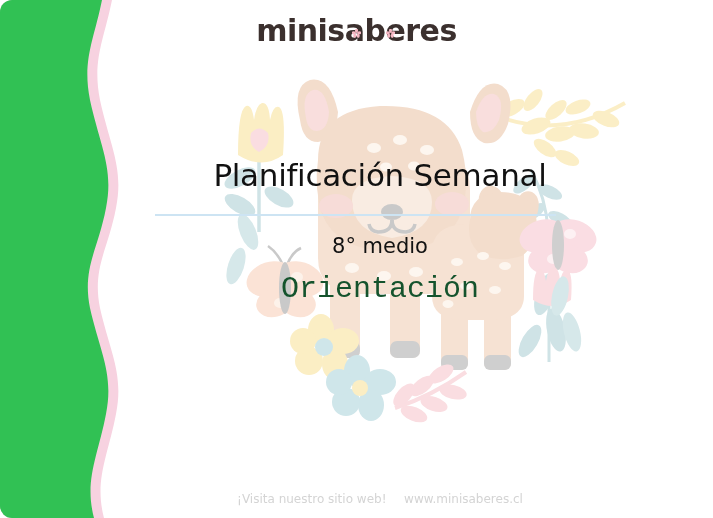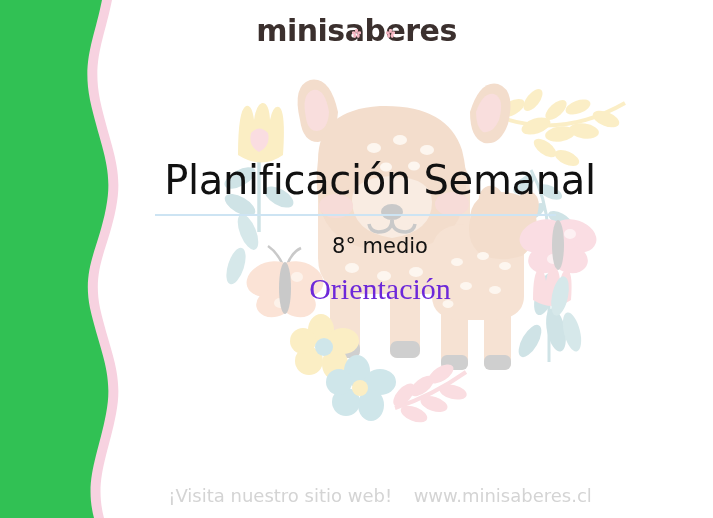--- a/index.html
+++ b/index.html
@@ -9,20 +9,21 @@
   }
   body {
     font-family: "Liberation Sans", sans-serif;
   }
   .slide {
     position: relative;
     width: 713px;
     height: 518px;
     background: #ffffff;
     overflow: hidden;
+    border-radius: 12px;
   }
 
   
   .wave-panel {
     position: absolute;
     left: 0;
     top: 0;
     width: 140px;
     height: 518px;
     z-index: 2;
@@ -76,21 +77,21 @@
     z-index: 4;
     pointer-events: none;
   }
   .main-title {
     position: absolute;
     top: 158px;
     left: 110px;
     width: 540px;
     text-align: center;
     font-family: "DejaVu Sans", sans-serif;
-    font-size: 40px;
+    font-size: 31px;
     font-weight: 400;
     color: #111111;
     line-height: 1.12;
     letter-spacing: -0.3px;
     white-space: nowrap;
     pointer-events: auto;
   }
   .title-rule {
     position: absolute;
     top: 214px;
@@ -111,37 +112,37 @@
     font-weight: 400;
     color: #111111;
     pointer-events: auto;
   }
   .sub-subject {
     position: absolute;
     top: 272px;
     left: 110px;
     width: 540px;
     text-align: center;
-    font-family: Liberation Serif, serif;
+    font-family: Liberation Mono, monospace;
     font-size: 30px;
     font-weight: 400;
-    color: #6d28d9;
+    color: #14532d;
     pointer-events: auto;
   }
 
   
   .footer {
     position: absolute;
     bottom: 12px;
     left: 110px;
     width: 540px;
     text-align: center;
     z-index: 5;
     font-family: "DejaVu Sans", sans-serif;
-    font-size: 18px;
+    font-size: 12px;
     color: #d4d4d4;
     white-space: nowrap;
   }
   .footer-gap { display: inline-block; width: 10px; }
 </style>
 </head>
 <body>
 
 <div class="slide">
 

